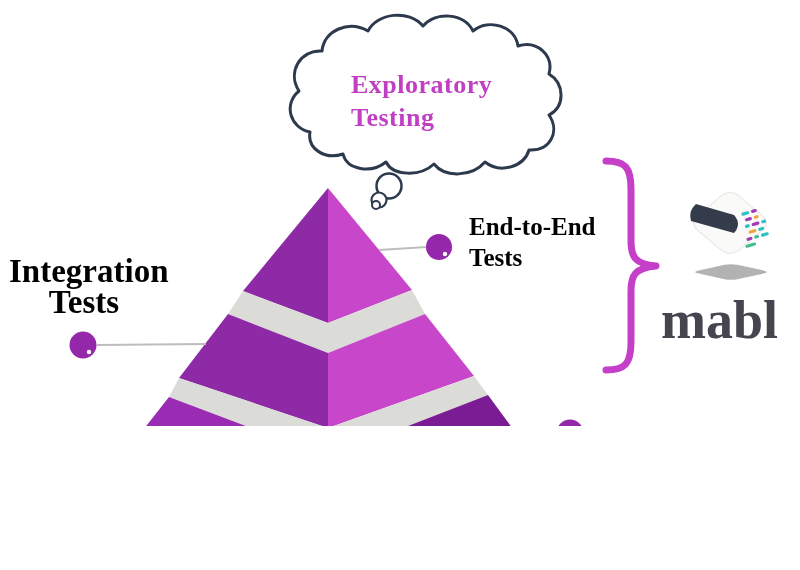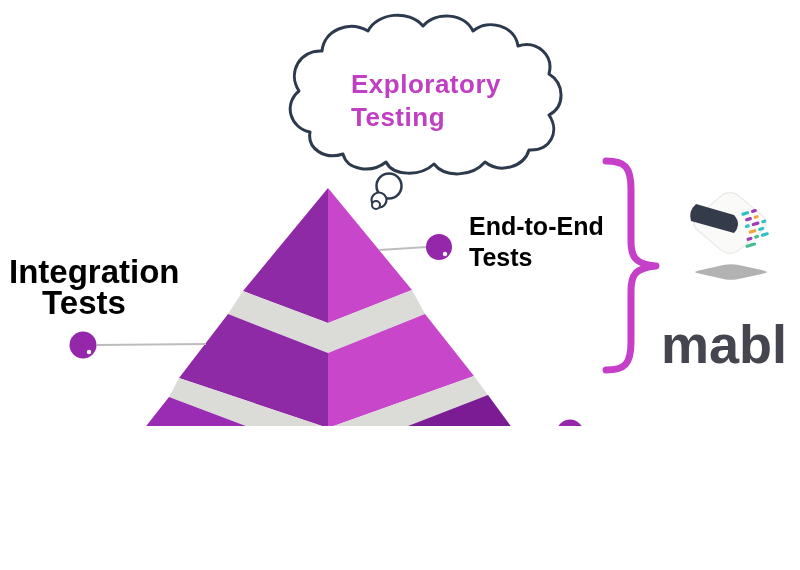--- a/index.html
+++ b/index.html
@@ -2,21 +2,21 @@
 <html><head>
 <meta charset="utf-8">
 <style>
   html,body { margin:0; padding:0; }
   .canvas {
     position: relative;
     width: 800px;
     height: 426px;
     background: #ffffff;
     overflow: hidden;
-    font-family: Liberation Sans, sans-serif;
+    font-family: Liberation Serif, serif;
   }
   .canvas svg { position:absolute; left:0; top:0; }
   .txt {
     position: absolute;
     white-space: pre-line;
     font-weight: 700;
     color: #000000;
   }
   .bubble-label {
     left: 351px; top: 68px;
@@ -37,21 +37,20 @@
     left: 602px; top: 414px;
     font-size: 25px; line-height: 31px;
   }
   .wordmark {
     left: 661px; top: 295px;
     font-size: 54px; line-height: 50px;
     font-weight: 700;
     color: #45454f;
     letter-spacing: 0px;
     white-space: nowrap;
-    margin-top: 24px;
   }
 </style>
 </head>
 <body>
 
 <div class="canvas">
 
   <svg width="800" height="570" viewBox="0 0 800 570">
 
     <g>

